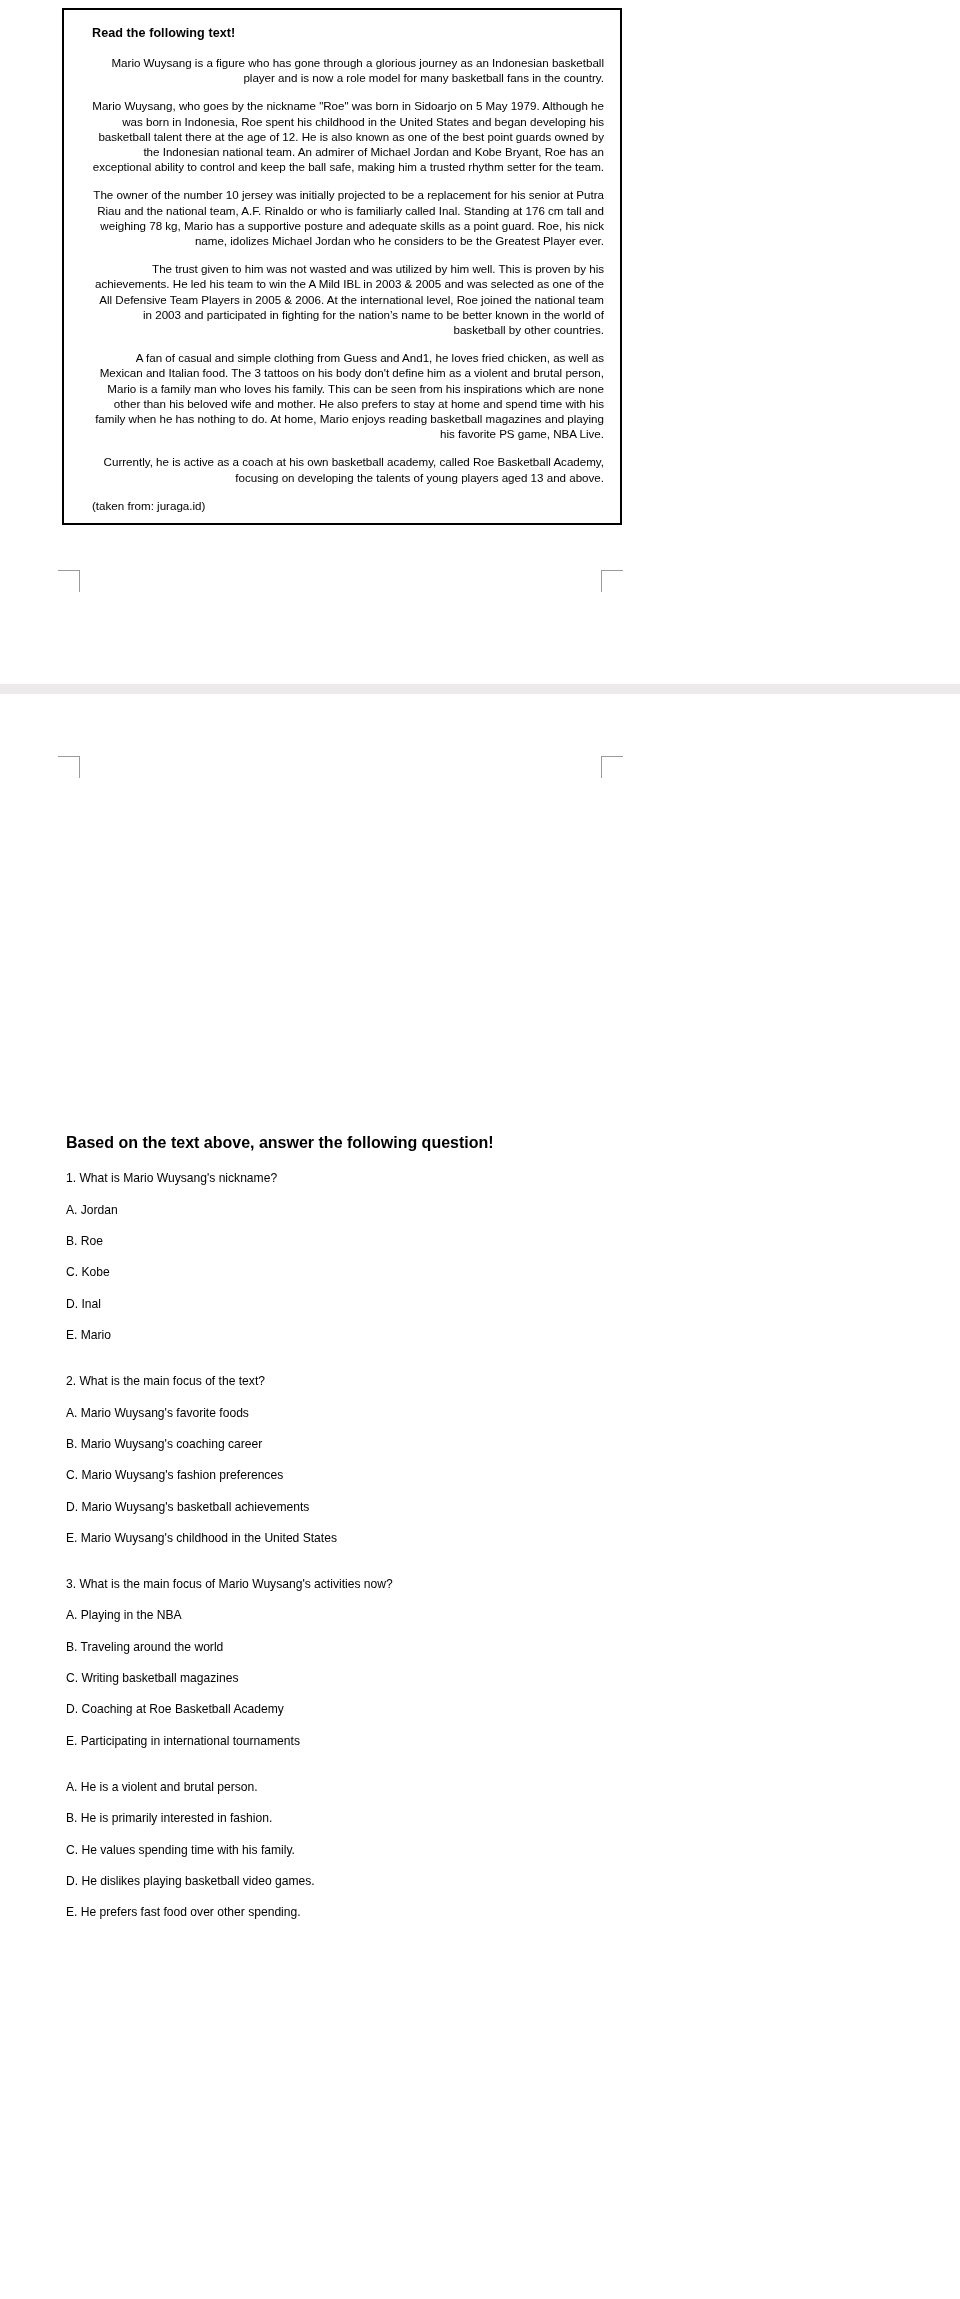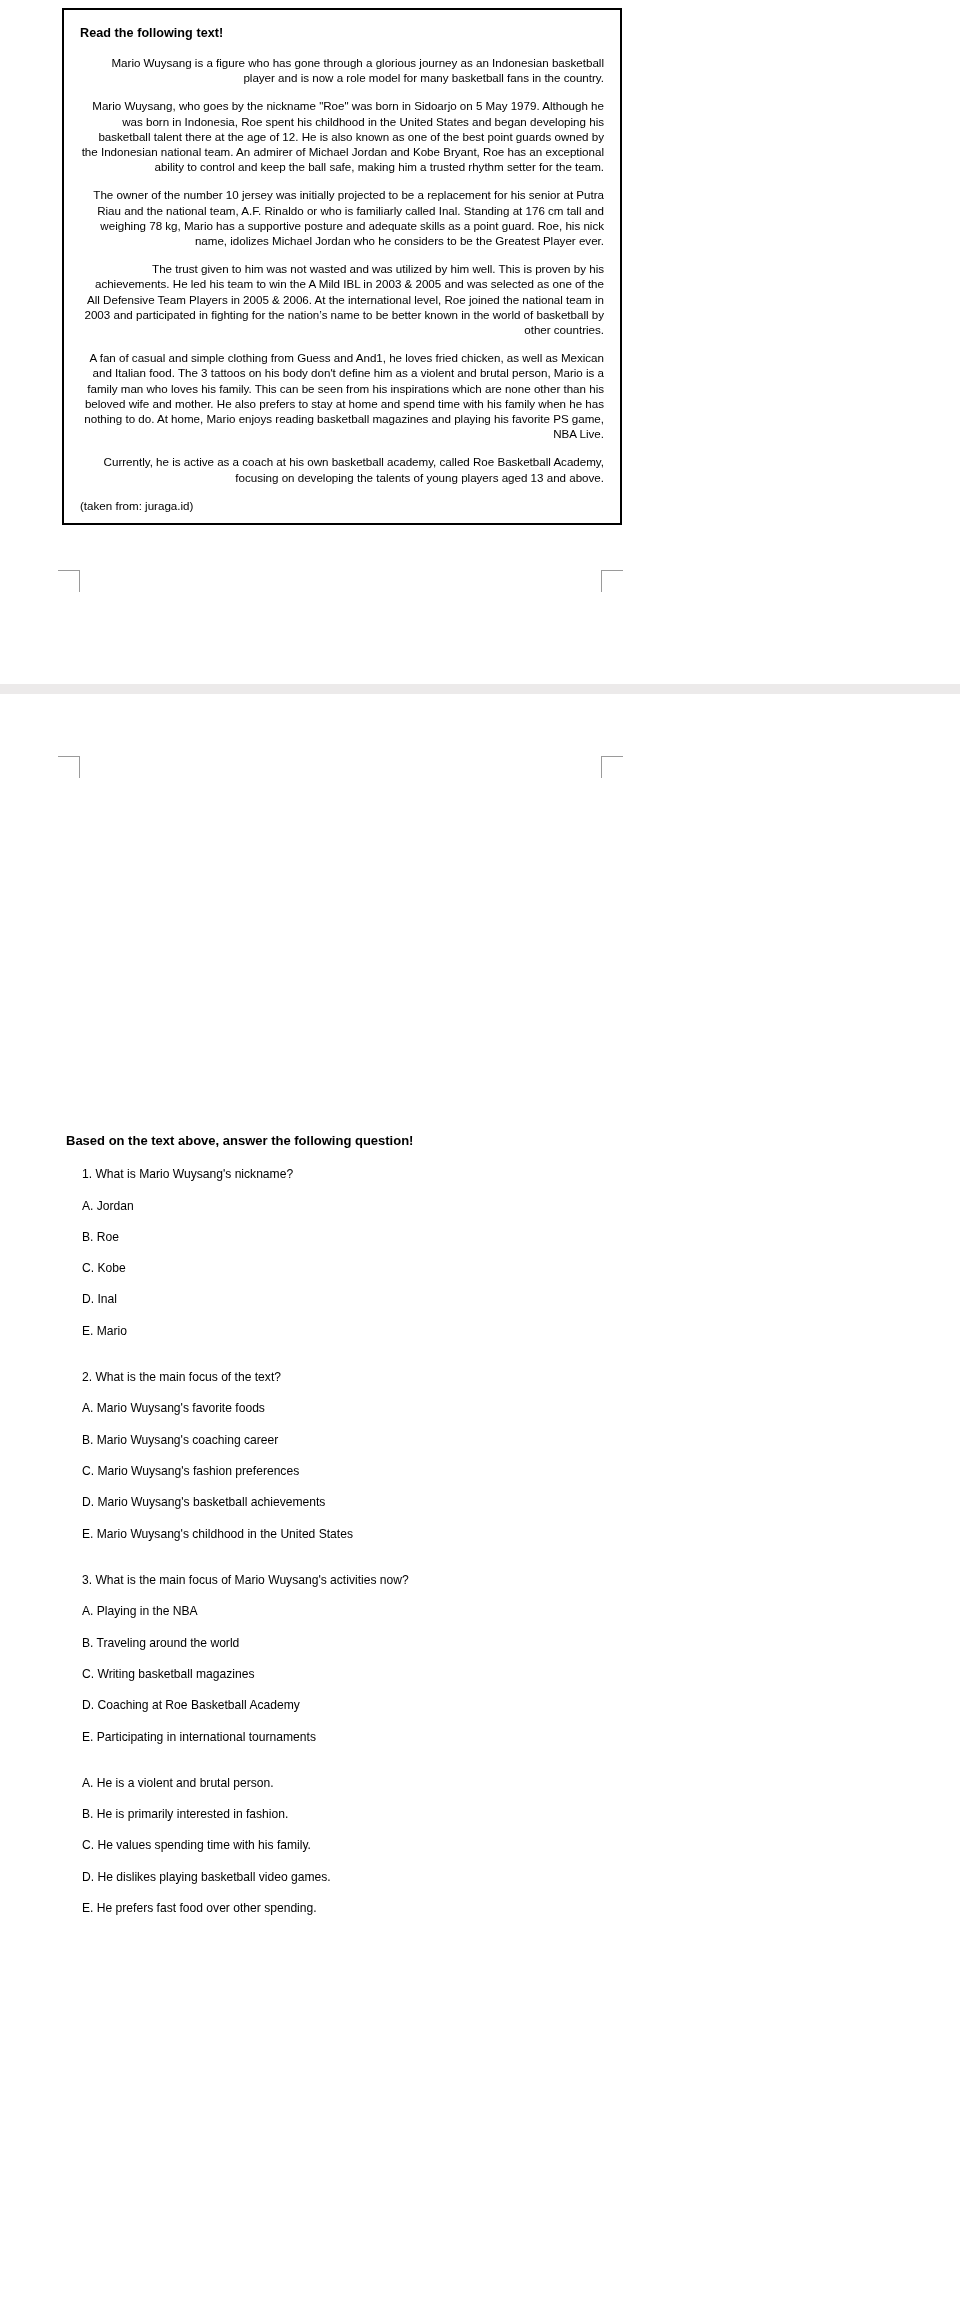--- a/index.html
+++ b/index.html
@@ -35,21 +35,21 @@
   }
   #page-two { top: 694px; height: 1605px; }
 
   
   .passage-box {
     position: absolute;
     left: 62px;
     top: 8px;
     width: 560px;
     border: 2px solid #000000;
-    padding: 14px 16px 10px 16px;
+    padding: 14px 16px 10px 28px;
     background: #ffffff;
   }
   .passage-title {
     font-size: 12.6px;
     font-weight: bold;
     line-height: 1.5;
     margin: 0 0 12px 0;
     letter-spacing: 0.05px;
   }
   .passage-p {
@@ -93,26 +93,26 @@
   .crop-tr .v { top: 0; left: 0; }
 
   
   .questions {
     position: absolute;
     left: 66px;
     top: 438px;
     width: 600px;
   }
   .questions-title {
-    font-size: 13px;
+    font-size: 16px;
     font-weight: bold;
     margin: 0 0 16px 0;
     line-height: 1.4;
   }
-  .q-block { margin-bottom: 30px; margin-left: 16px; }
+  .q-block { margin-bottom: 30px; }
   .q-block:last-child { margin-bottom: 0; }
   .q-text {
     font-size: 12.1px;
     line-height: 1.35;
     margin: 0 0 15px 0;
   }
   .q-opt {
     font-size: 12.1px;
     line-height: 1.35;
     margin: 0 0 15px 0;

